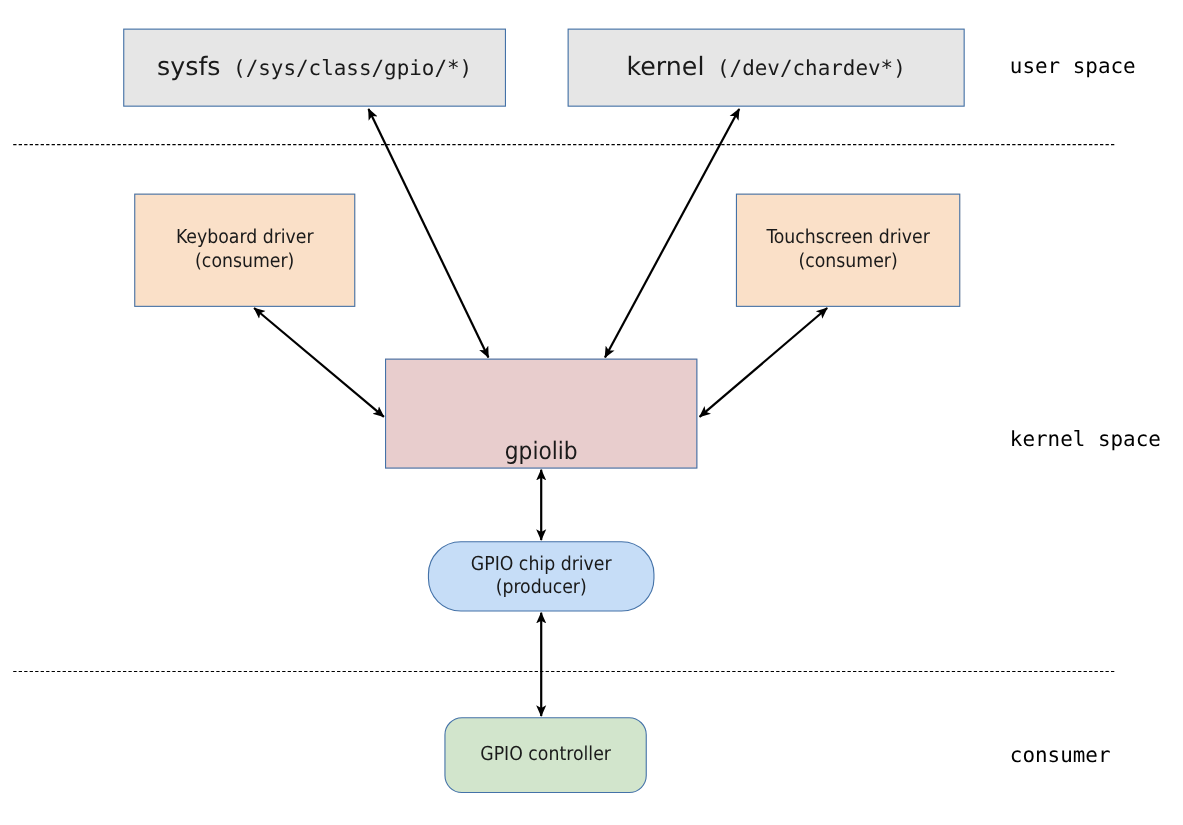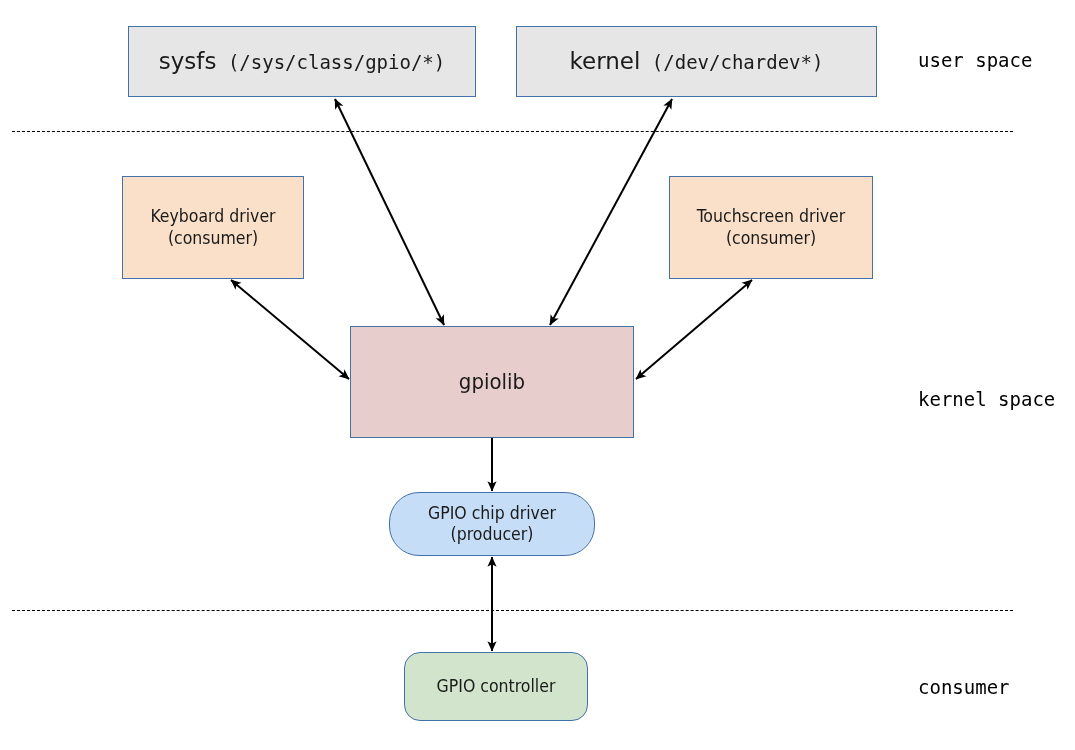--- a/index.html
+++ b/index.html
@@ -110,39 +110,39 @@
     <line x1="752" y1="280" x2="636" y2="379" stroke="#000000" stroke-width="2" marker-start="url(#head)" marker-end="url(#head)"></line>
 
     <line x1="492" y1="427" x2="492" y2="491" stroke="#000000" stroke-width="2" marker-start="url(#head)" marker-end="url(#head)"></line>
 
     <line x1="492" y1="557" x2="492" y2="651" stroke="#000000" stroke-width="2" marker-start="url(#head)" marker-end="url(#head)"></line>
   </svg>
 
   <div class="divider" style="left:12px; top:131px; width:1001px;"></div>
   <div class="divider" style="left:12px; top:610px; width:1001px;"></div>
 
-  <div class="node userspace" style="left:128px; top:26px; width:348px; height:71px;">
+  <div class="node userspace" style="left:112px; top:26px; width:348px; height:71px;">
     <span class="node-label"><span class="api-name">sysfs</span><span class="api-path"> (/sys/class/gpio/*)</span></span>
   </div>
 
   <div class="node userspace" style="left:516px; top:26px; width:361px; height:71px;">
     <span class="node-label"><span class="api-name">kernel</span><span class="api-path"> (/dev/chardev*)</span></span>
   </div>
 
-  <div class="node consumer" style="left:122px; top:176px; width:182px; height:103px;">
+  <div class="node consumer" style="left:122px; top:176px; width:201px; height:103px;">
     <span class="node-label">Keyboard driver
 (consumer)</span>
   </div>
 
   <div class="node consumer" style="left:669px; top:176px; width:204px; height:103px;">
     <span class="node-label">Touchscreen driver
 (consumer)</span>
   </div>
 
-  <div class="node core" style="left:350px; top:326px; width:284px; height:112px;">
+  <div class="node core" style="left:350px; top:326px; width:284px; height:100px;align-items:flex-end;">
     <span class="node-label">gpiolib</span>
   </div>
 
   <div class="node producer" style="left:389px; top:492px; width:206px; height:64px;border-radius:30px;">
     <span class="node-label">GPIO chip driver
 (producer)</span>
   </div>
 
   <div class="node hardware" style="left:404px; top:652px; width:184px; height:69px;border-radius:16px;">
     <span class="node-label">GPIO controller</span>

